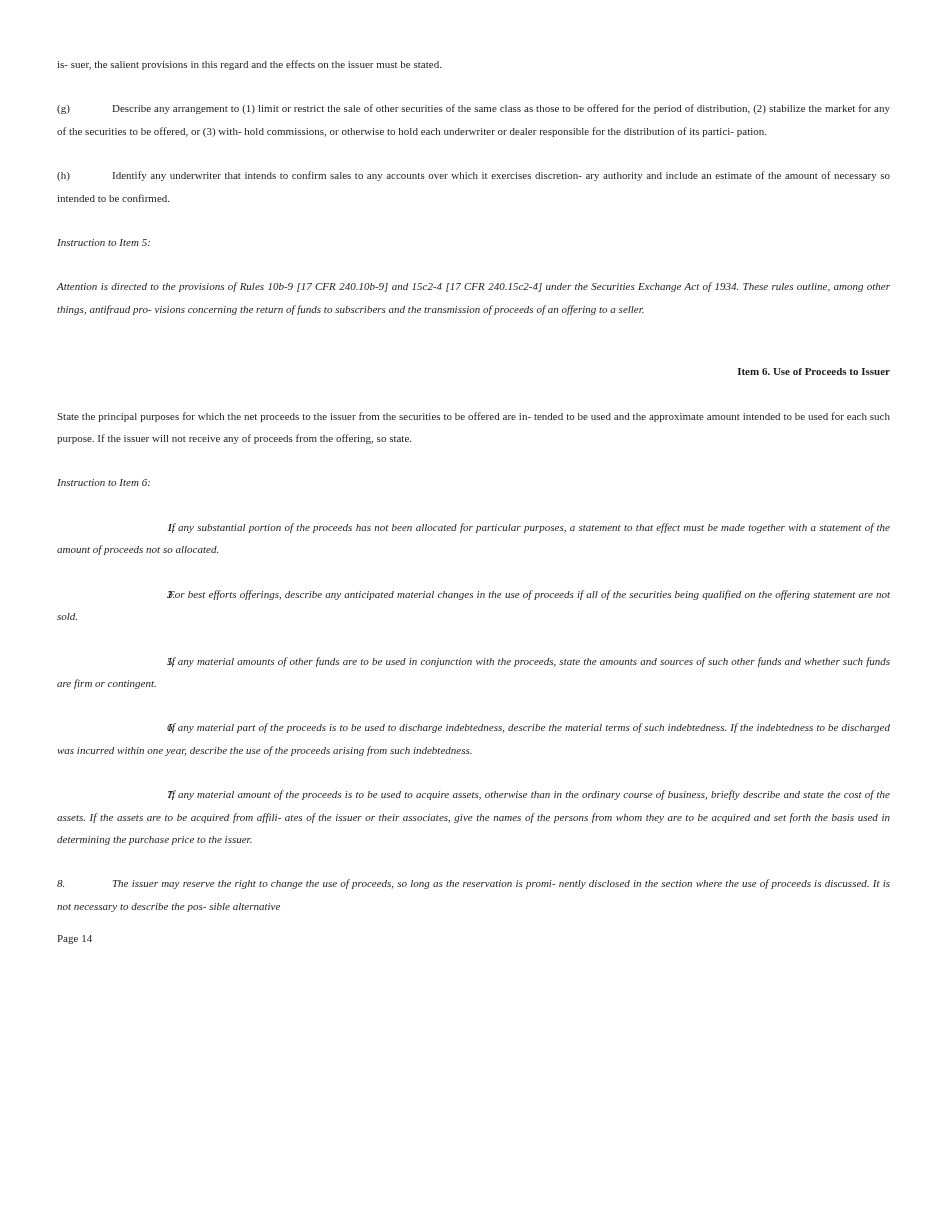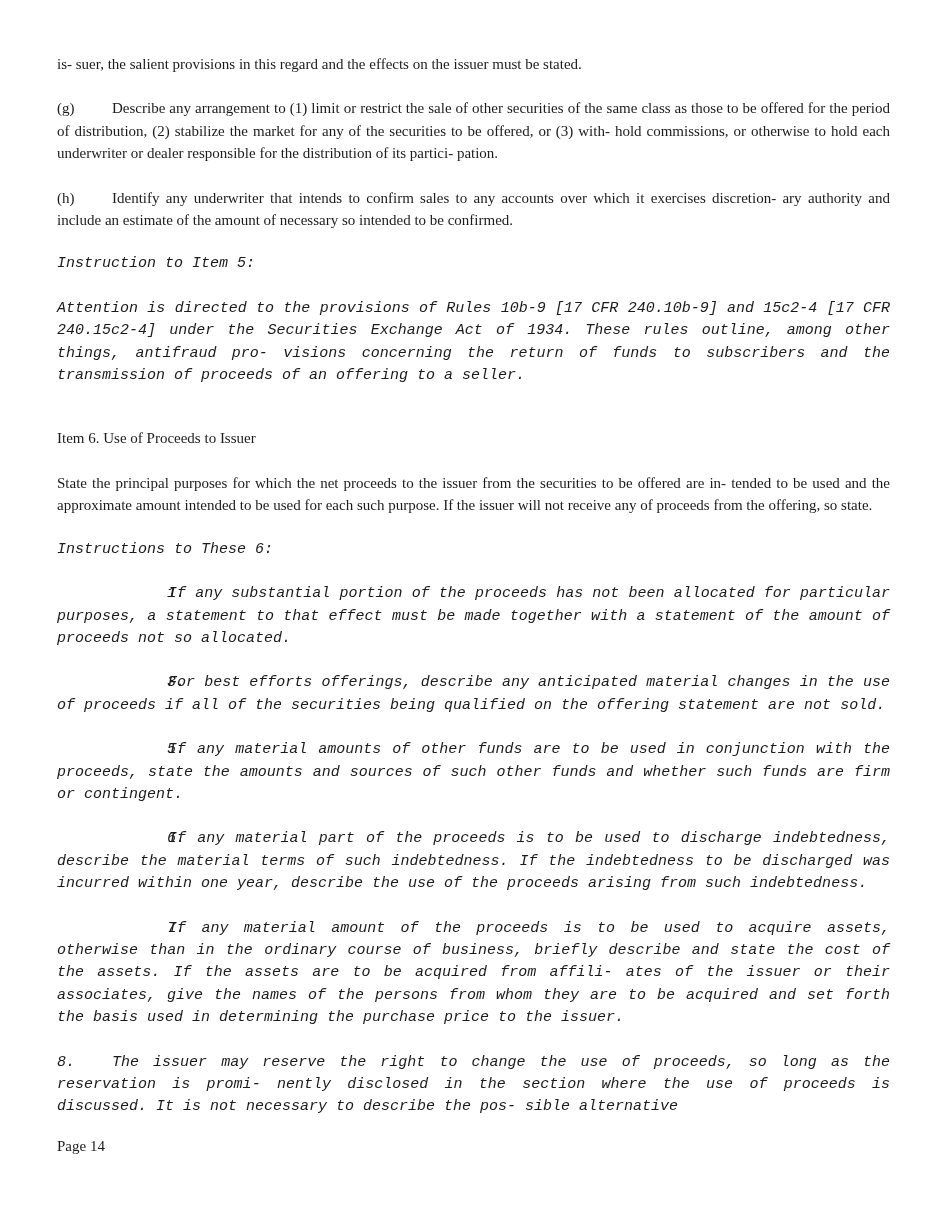--- a/index.html
+++ b/index.html
@@ -8,36 +8,35 @@
     background: #ffffff;
   }
   .page {
     position: relative;
     width: 950px;
     height: 1230px;
     box-sizing: border-box;
     background: #ffffff;
     padding: 53px 60px 0 57px;
     font-family: "Liberation Serif", "DejaVu Serif", serif;
-    font-size: 15px;
+    font-size: 11px;
     line-height: 22.4px;
     color: #1b1b1b;
     overflow: hidden;
   }
   p {
     margin: 0 0 22px 0;
     text-align: justify;
   }
   .italic {
     font-style: italic;
-    font-family: Liberation Mono, monospace;
   }
   .heading {
-    font-weight: normal;
-    text-align: left;
+    font-weight: bold;
+    text-align: right;
     margin-top: 40px;
   }
   .plabel {
     display: inline-block;
     width: 55px;
     font-style: normal;
   }
   .inum {
     display: inline-block;
     width: 56px;
@@ -46,21 +45,21 @@
   .num8label {
     display: inline-block;
     width: 55px;
     font-style: italic;
   }
   .indent-first {
     text-indent: 55px;
     margin-top: 21px;
   }
   .mb0 {
-    margin-bottom: 16px;
+    margin-bottom: 10px;
   }
   .footer {
     text-align: left;
     margin: 0;
     font-style: normal;
   }
 </style>
 </head>
 <body>
 
@@ -73,21 +72,21 @@
   <p><span class="plabel">(h)</span><span>Identify any underwriter that intends to confirm sales to any accounts over which it exercises discretion- ary authority and include an estimate of the amount of necessary so intended to be confirmed.</span></p>
 
   <p class="italic">Instruction to Item 5:</p>
 
   <p class="italic">Attention is directed to the provisions of Rules 10b-9 [17 CFR 240.10b-9] and 15c2-4 [17 CFR 240.15c2-4] under the Securities Exchange Act of 1934. These rules outline, among other things, antifraud pro- visions concerning the return of funds to subscribers and the transmission of proceeds of an offering to a seller.</p>
 
   <p class="heading">Item 6. Use of Proceeds to Issuer</p>
 
   <p>State the principal purposes for which the net proceeds to the issuer from the securities to be offered are in- tended to be used and the approximate amount intended to be used for each such purpose. If the issuer will not receive any of proceeds from the offering, so state.</p>
 
-  <p class="italic">Instructions to These 6:</p>
+  <p class="italic">Instruction to Item 6:</p>
 
   <p class="italic indent-first"><span class="inum">1.</span><span>If any substantial portion of the proceeds has not been allocated for particular purposes, a statement to that effect must be made together with a statement of the amount of proceeds not so allocated.</span></p>
 
 
   <p class="italic indent-first"><span class="inum">3.</span><span>For best efforts offerings, describe any anticipated material changes in the use of proceeds if all of the securities being qualified on the offering statement are not sold.</span></p>
 
 
   <p class="italic indent-first"><span class="inum">5.</span><span>If any material amounts of other funds are to be used in conjunction with the proceeds, state the amounts and sources of such other funds and whether such funds are firm or contingent.</span></p>
 
   <p class="italic indent-first"><span class="inum">6.</span><span>If any material part of the proceeds is to be used to discharge indebtedness, describe the material terms of such indebtedness. If the indebtedness to be discharged was incurred within one year, describe the use of the proceeds arising from such indebtedness.</span></p>

